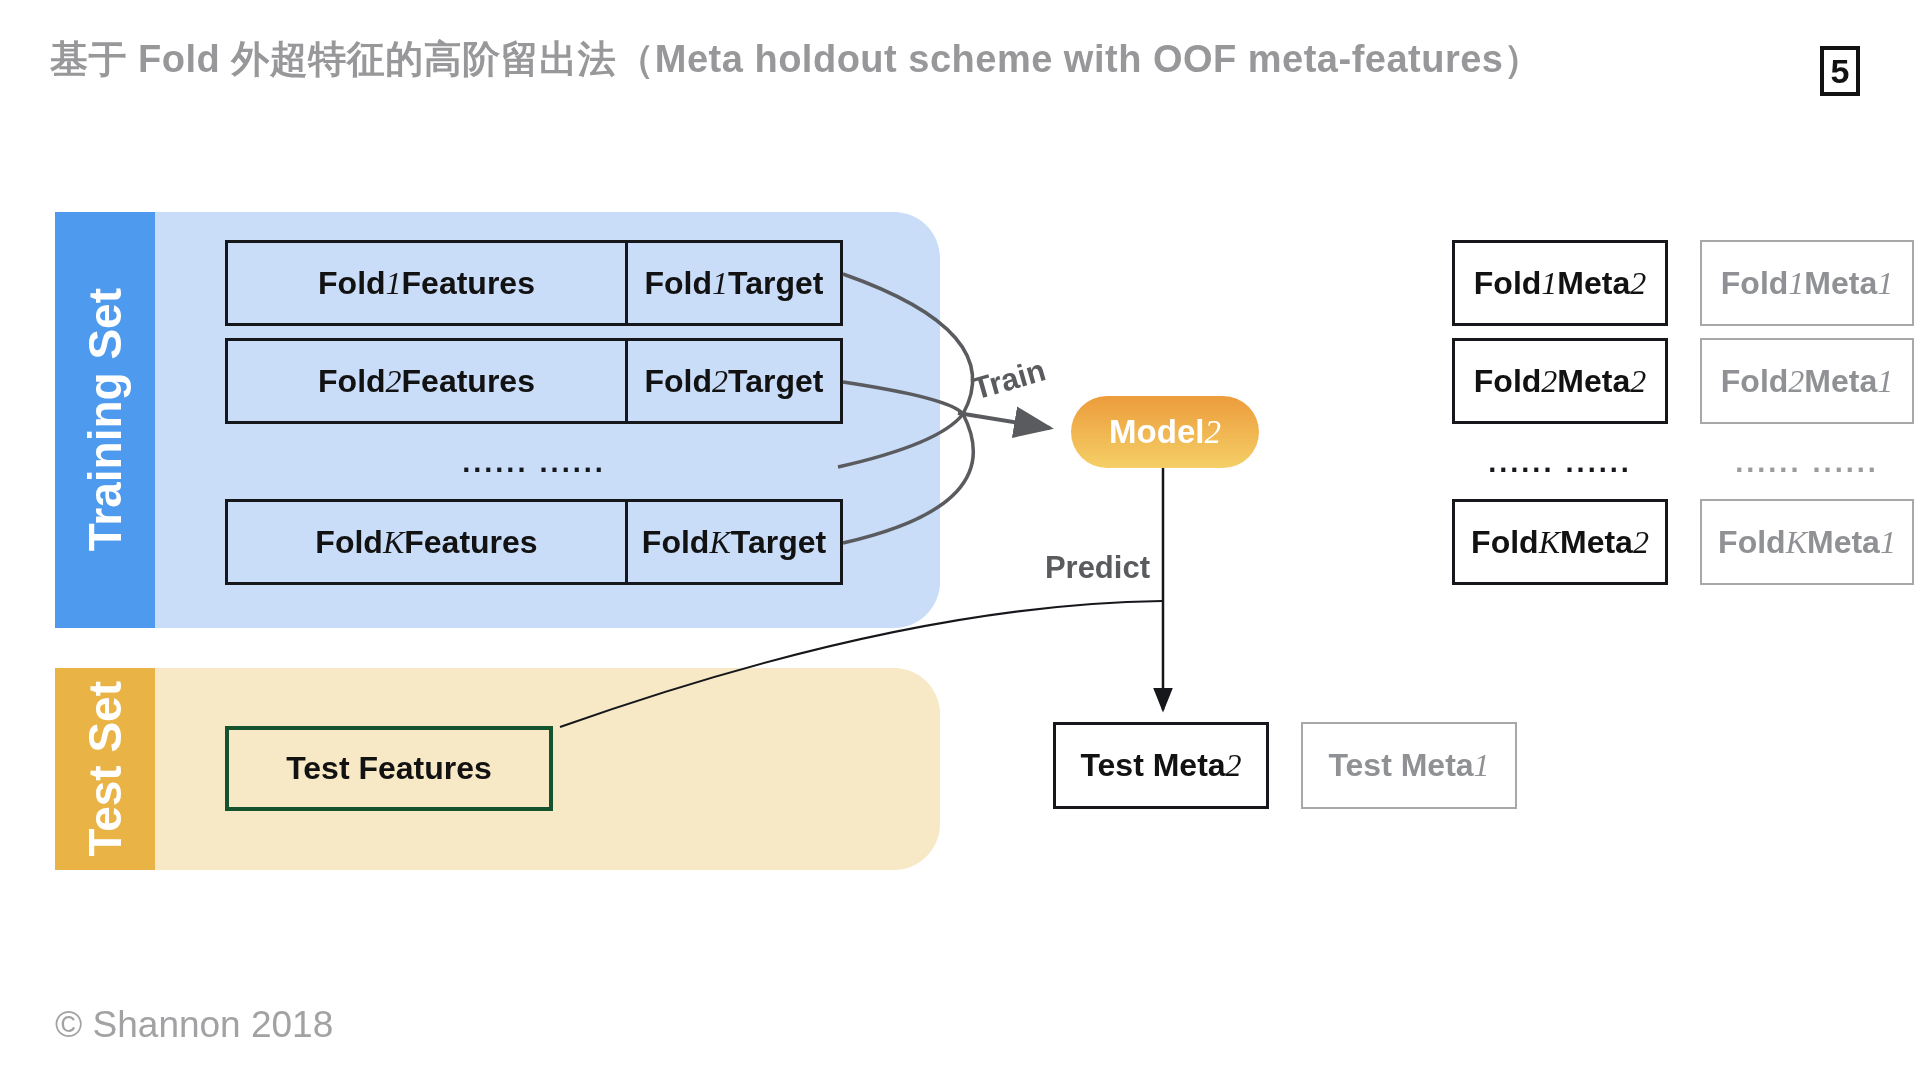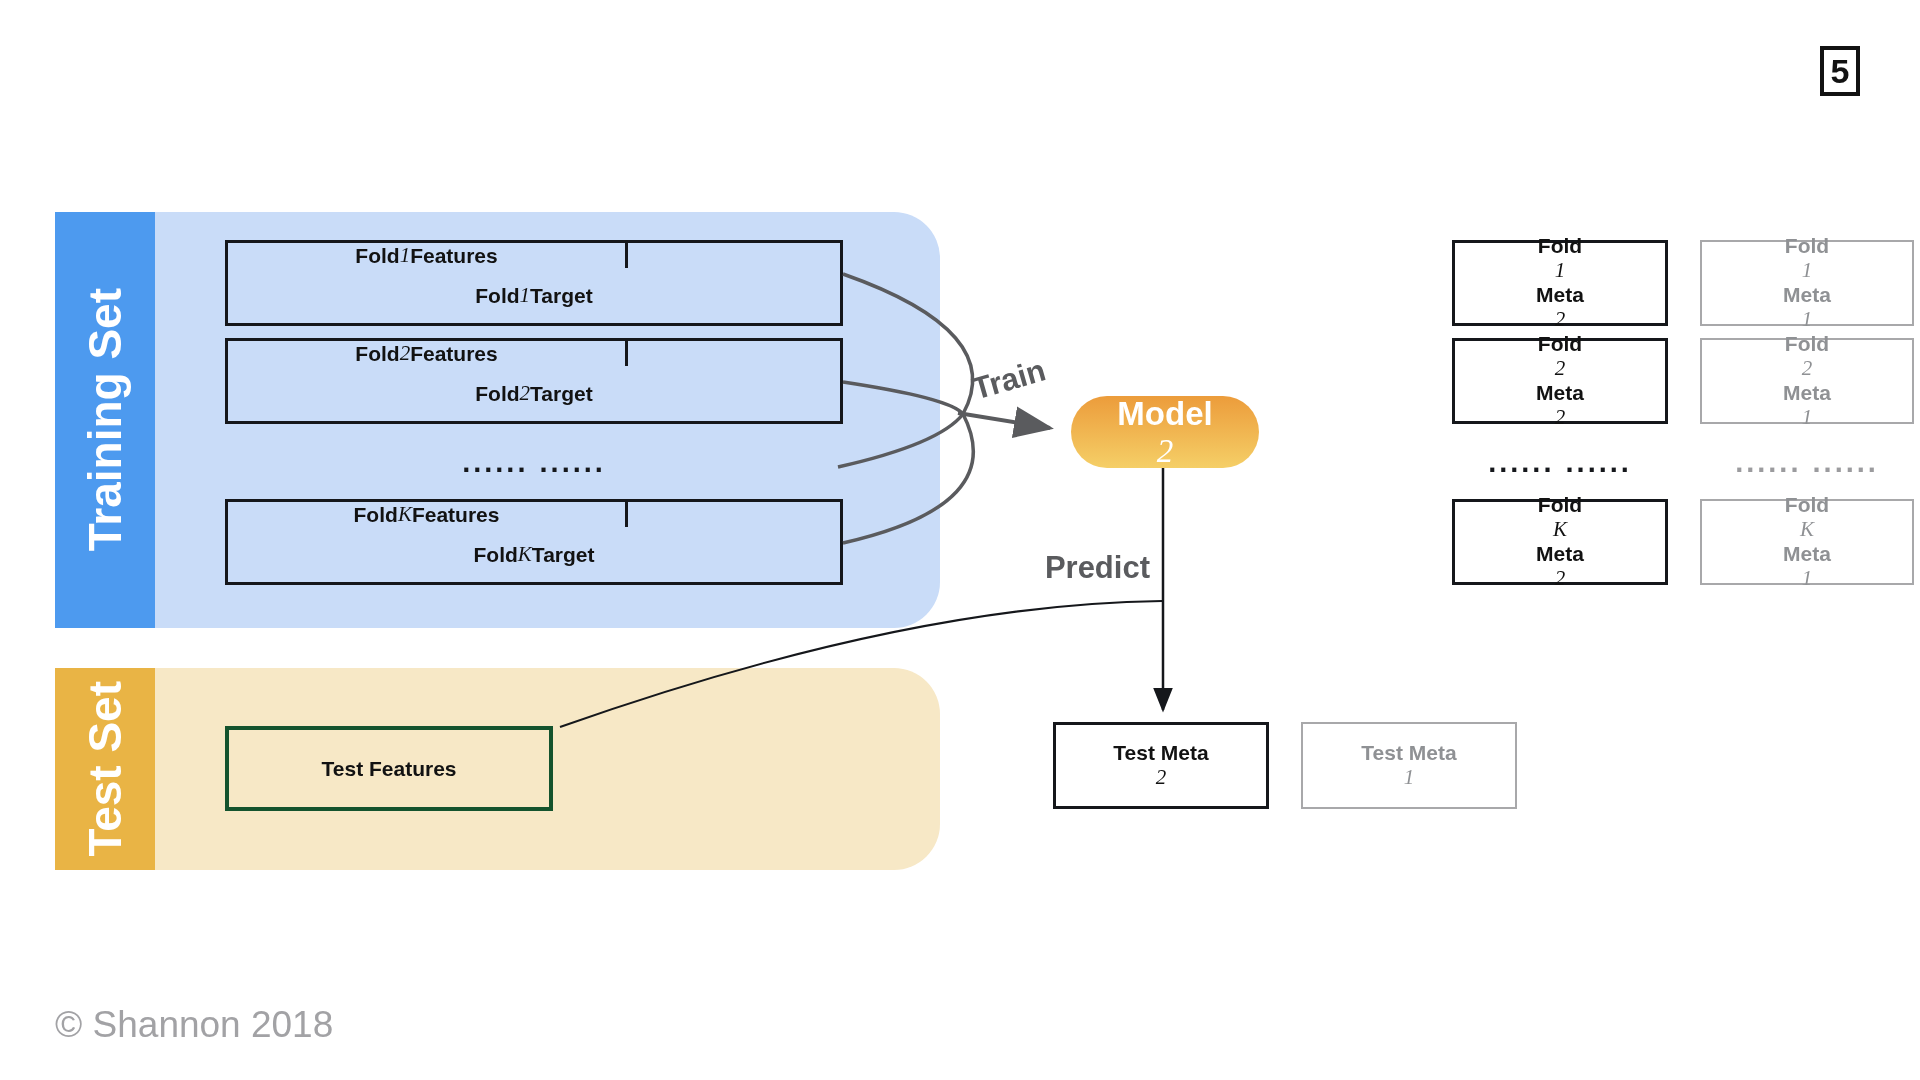--- a/index.html
+++ b/index.html
@@ -35,21 +35,21 @@
   .row {
     position:absolute; left:225px; width:618px; height:86px;
     border:3px solid #15171B; box-sizing:border-box; display:flex;
   }
   .r0 { top:240px; } .r1 { top:338px; } .rk { top:499px; }
   .row .feat {
     width:400px; border-right:3px solid #15171B; box-sizing:border-box;
     display:flex; align-items:center; justify-content:center;
   }
   .row .targ { flex:1; display:flex; align-items:center; justify-content:center; }
-  .row, .tf-box, .mbox { font-size:21px; font-weight:700; color:#121212; white-space:nowrap;flex-direction:column; }
+  .row, .tf-box, .mbox { font-size:32px; font-weight:700; color:#121212; white-space:nowrap; }
 
   .dots {
     position:absolute; font-weight:700; font-size:29px; letter-spacing:3px;
     color:#15171B; text-align:center;
   }
   .train-dots { left:225px; width:618px; top:446px; }
   .colA-dots  { left:1452px; width:216px; top:446px; }
   .colB-dots  { left:1700px; width:214px; top:446px; color:#9B9B9E; }
 
   .tf-box {
@@ -57,21 +57,21 @@
     border:4px solid #14532d; box-sizing:border-box; background:transparent;
     display:flex; align-items:center; justify-content:center;
   }
 
   .arrows { position:absolute; left:0; top:0; width:1920px; height:1080px; pointer-events:none; }
 
   .model-pill {
     position:absolute; left:1071px; top:396px; width:188px; height:72px;
     border-radius:36px; background:linear-gradient(180deg,#EC9C3B 0%,#F5CF67 100%);
     display:flex; align-items:center; justify-content:center;
-    font-size:33px; font-weight:700; color:#ffffff; white-space:nowrap;flex-direction:column;
+    font-size:33px; font-weight:700; color:#ffffff; white-space:nowrap;
   }
   .lbl { position:absolute; font-weight:700; font-size:31px; color:#5A5B5E; white-space:nowrap; }
   .train-lbl { left:972px; top:362px; transform:rotate(-16deg); }
   .predict-lbl { left:1000px; top:550px; width:150px; text-align:right; }
 
   .mbox {
     position:absolute; background:#ffffff; box-sizing:border-box;
     display:flex; align-items:center; justify-content:center;
   }
   .mbox.primary   { border:3px solid #15171B; color:#121212; }
@@ -82,20 +82,21 @@
   .test-meta-b { left:1301px; top:722px; width:216px; height:87px; }
 
   .footer-left  { position:absolute; left:55px;  top:1004px; font-size:37px; color:#A2A2A5; white-space:nowrap; }
   .footer-right { position:absolute; right:58px; top:1004px; font-size:31px; color:#141414; white-space:nowrap; }
 </style>
 </head>
 <body>
 
 <div class="canvas">
 
+  <div class="title">基于 Fold 外超特征的高阶留出法（Meta holdout scheme with OOF meta-features）</div>
   <div class="pagebox">
     <span>5</span>
   </div>
 
   <div class="panel train-panel"></div>
   <div class="sidebar train-sidebar">
     <span class="vlabel">Training Set</span>
   </div>
 
   <div class="row r0">

